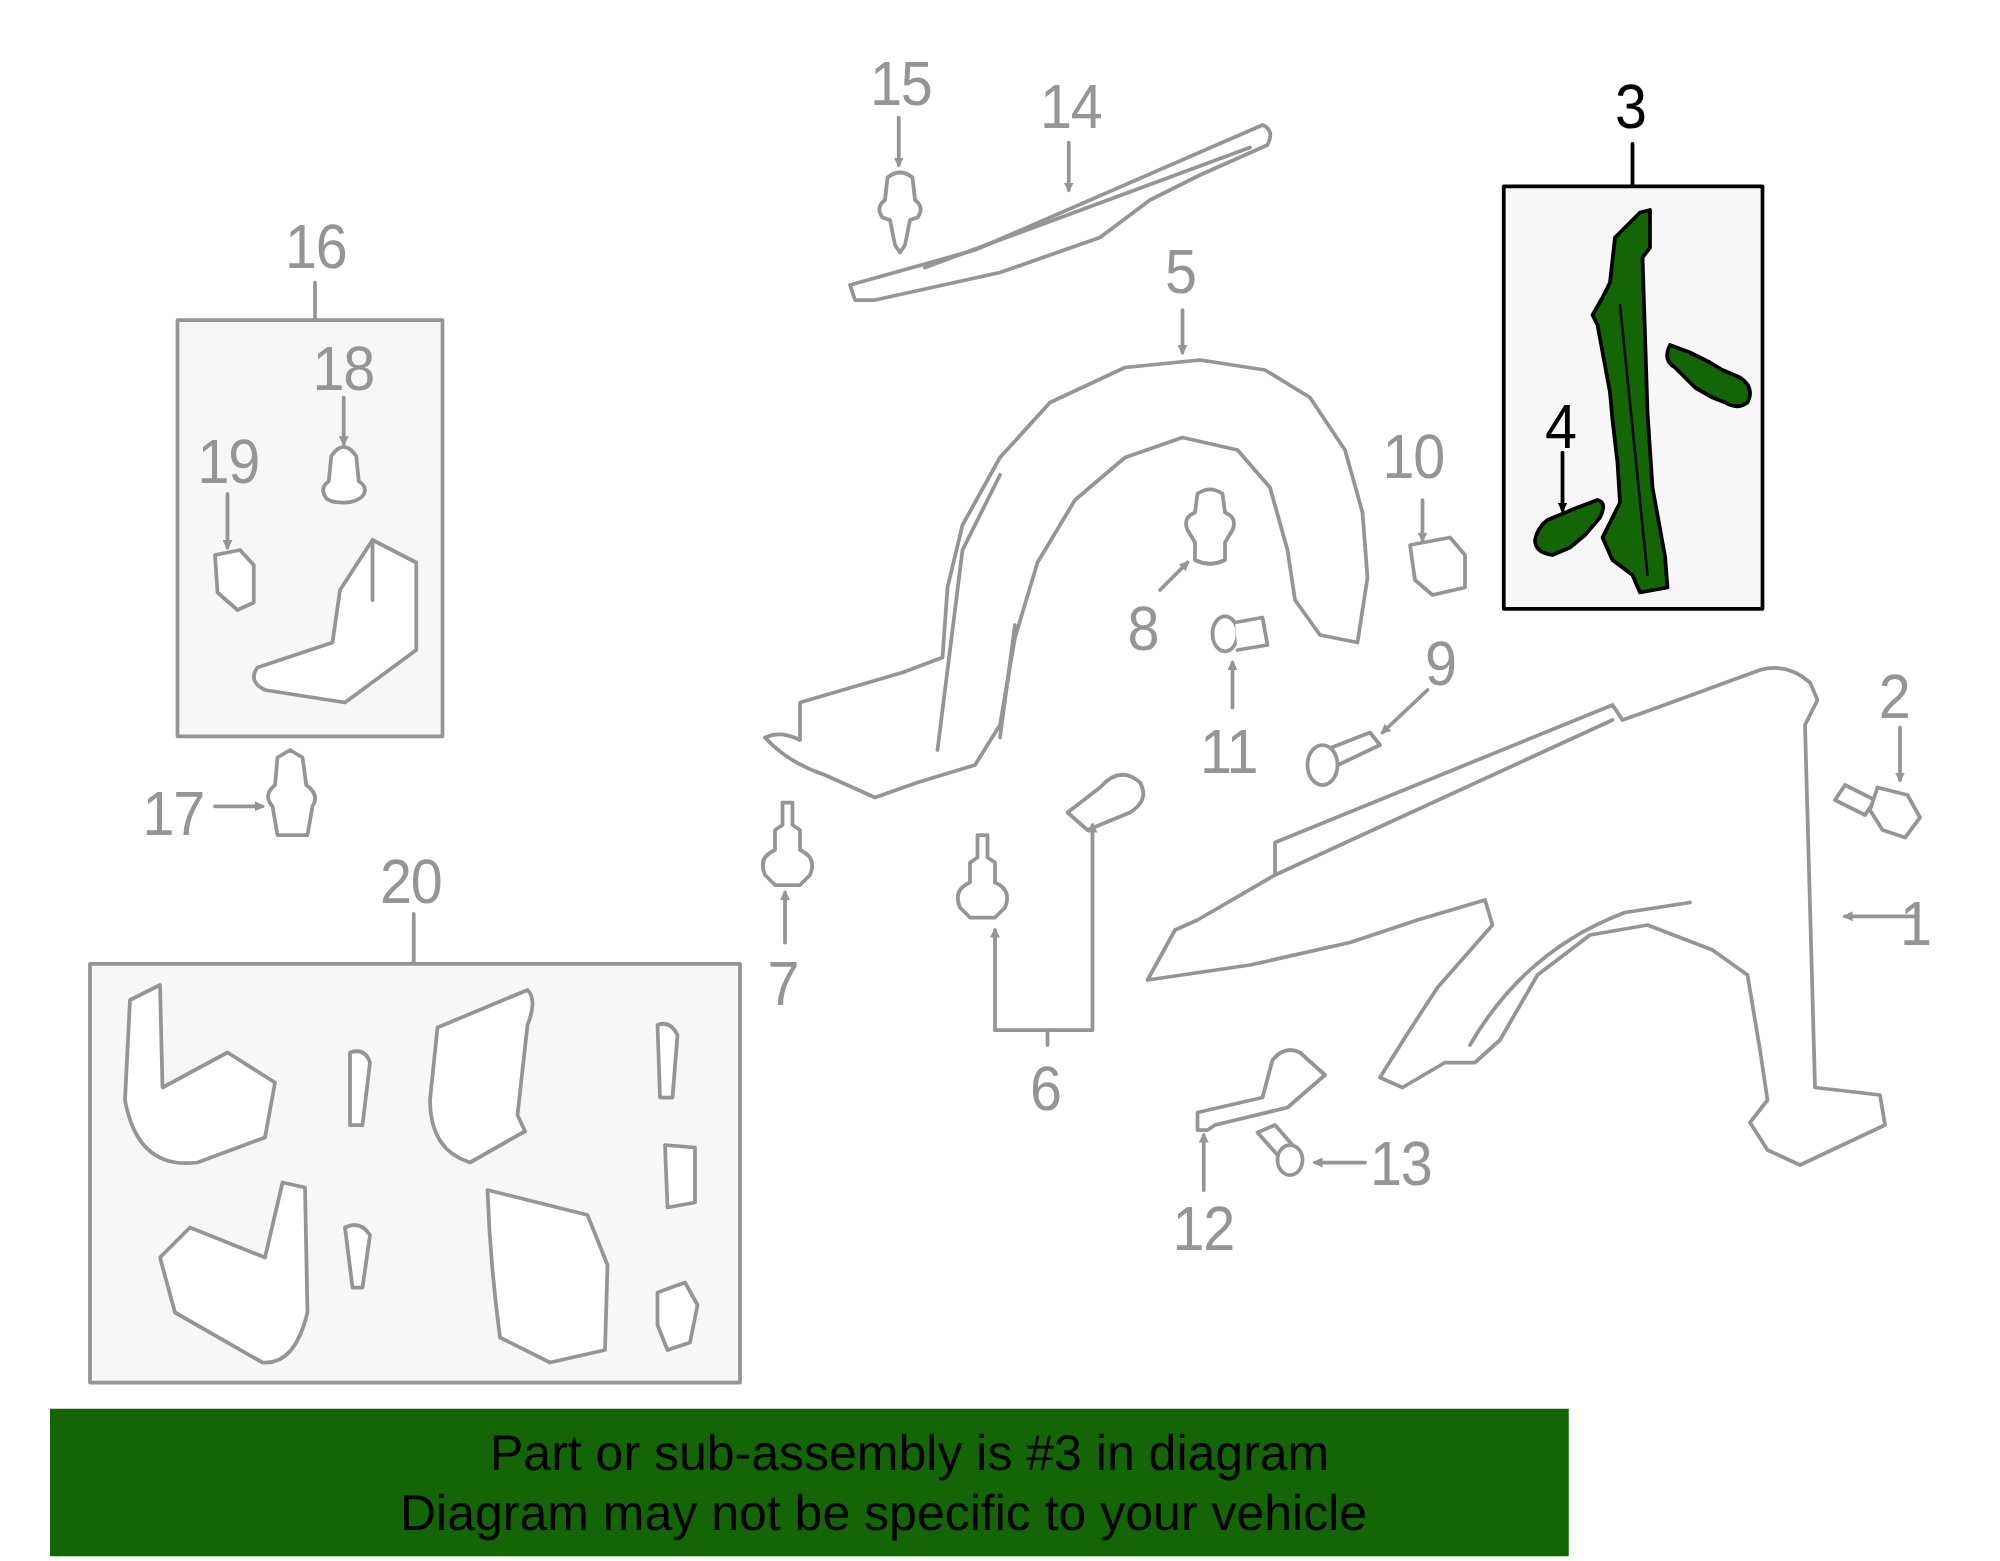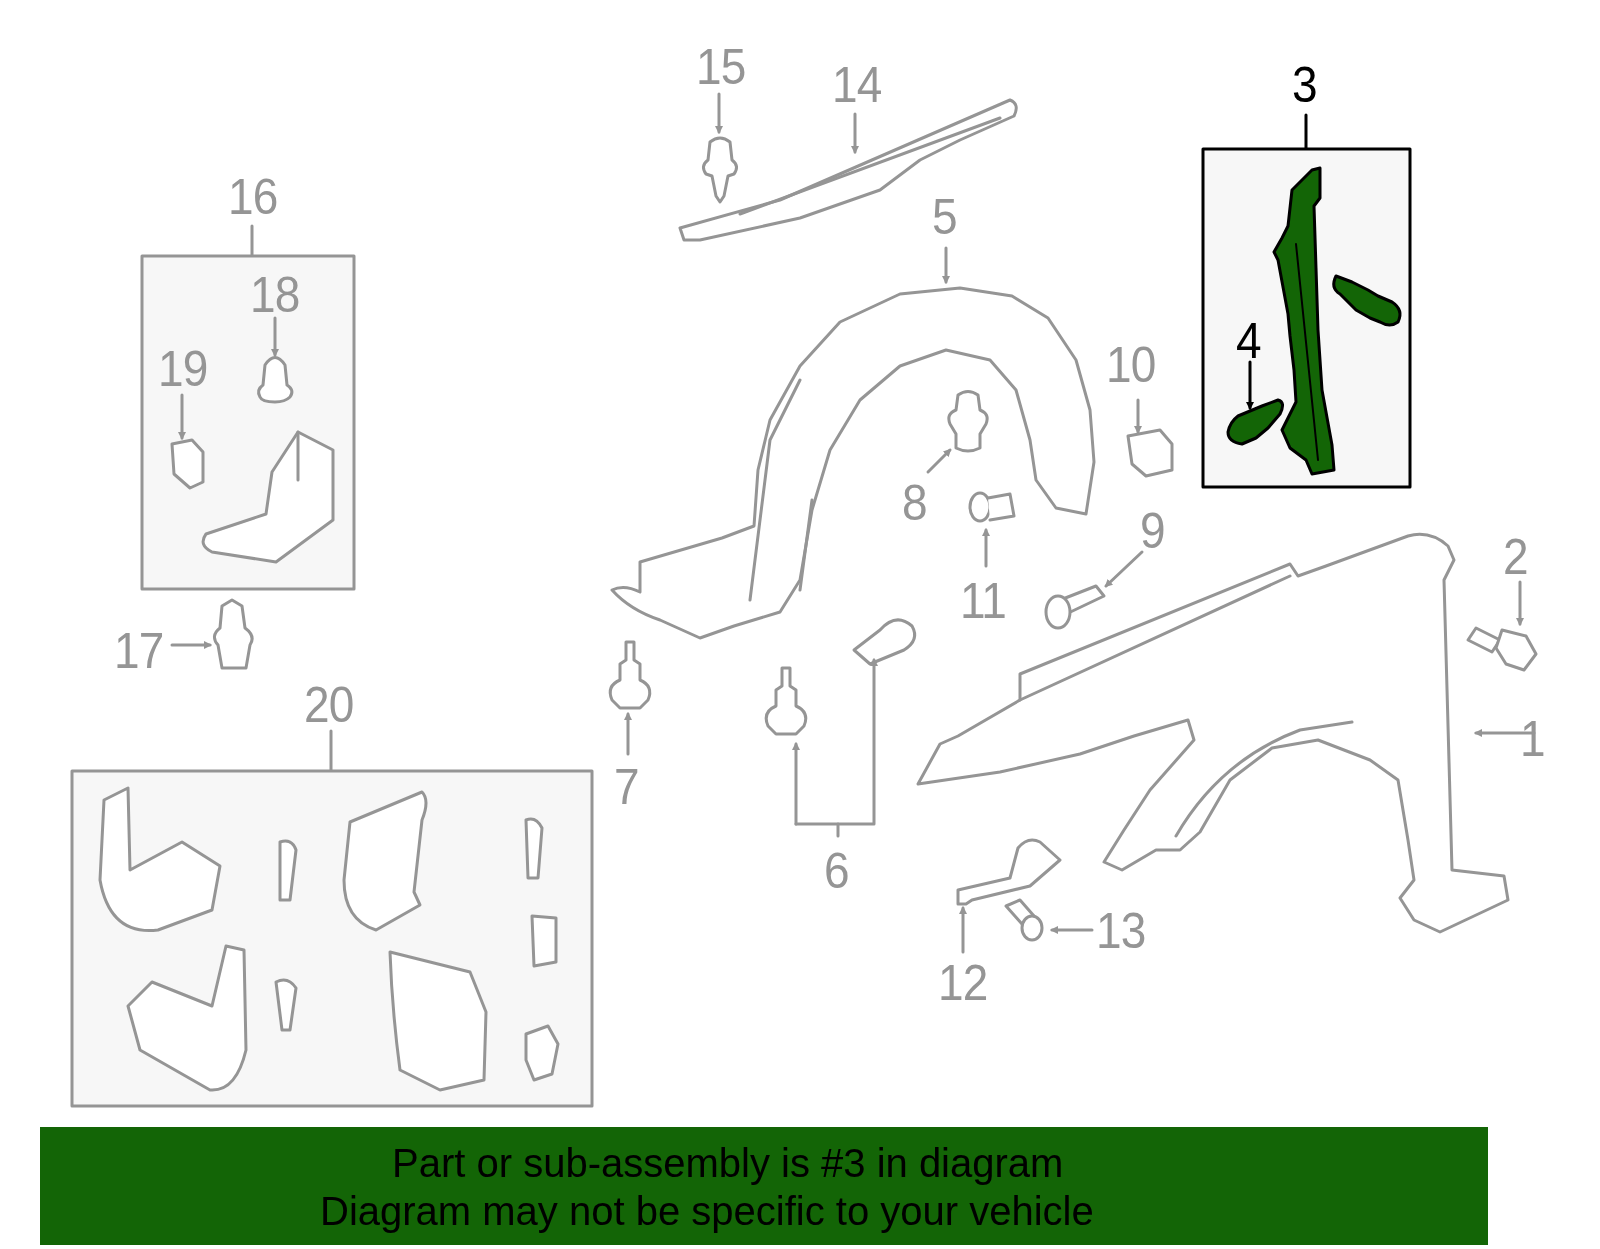--- a/index.html
+++ b/index.html
@@ -1,20 +1,20 @@
 <!DOCTYPE html>
 <html><head>
 <meta charset="utf-8">
 <style>
   html, body { margin:0; padding:0; background:#ffffff; }
   body { width:1600px; height:1249px; position:relative; overflow:hidden; font-family:"Liberation Sans", sans-serif; }
   #diagram { position:absolute; left:0; top:0; width:1600px; height:1249px; }
   .callout { position:absolute; font-family:"Liberation Sans", sans-serif; font-size:50px; line-height:1; color:#959595; letter-spacing:-1px; transform:scaleX(0.92); transform-origin:left top; }
   .callout.hl { color:#000000; }
-  .banner { position:absolute; left:40px; top:1127px; width:1448px; height:118px; background:#136506; }
+  .banner { position:absolute; left:40px; top:1127px; width:1215px; height:118px; background:#136506; }
   .banner-line { position:absolute; left:0; width:100%; font-family:"Liberation Sans", sans-serif; font-size:40px; color:#000; white-space:nowrap; line-height:1; }
   .banner-line.l1 { top:16px; left:352px; }
   .banner-line.l2 { top:64px; left:280px; }
 </style>
 </head>
 <body>
 
 <div id="diagram">
 <svg width="1600" height="1249" viewBox="0 0 1600 1249" xmlns="http://www.w3.org/2000/svg">
   <defs>

